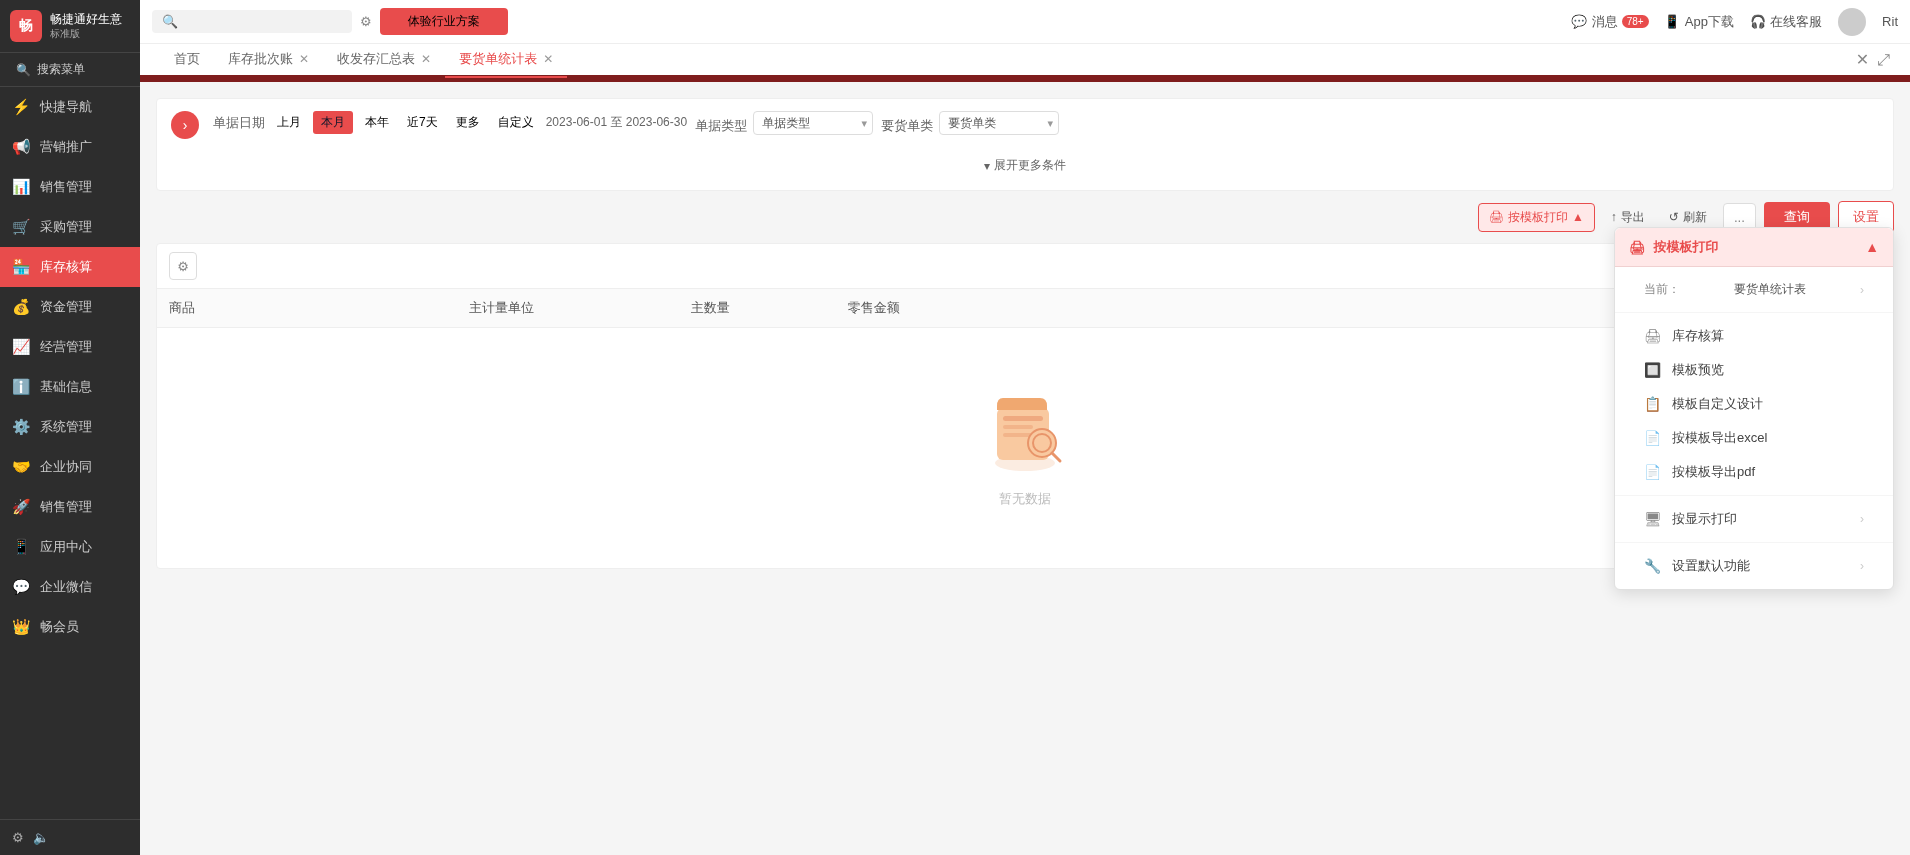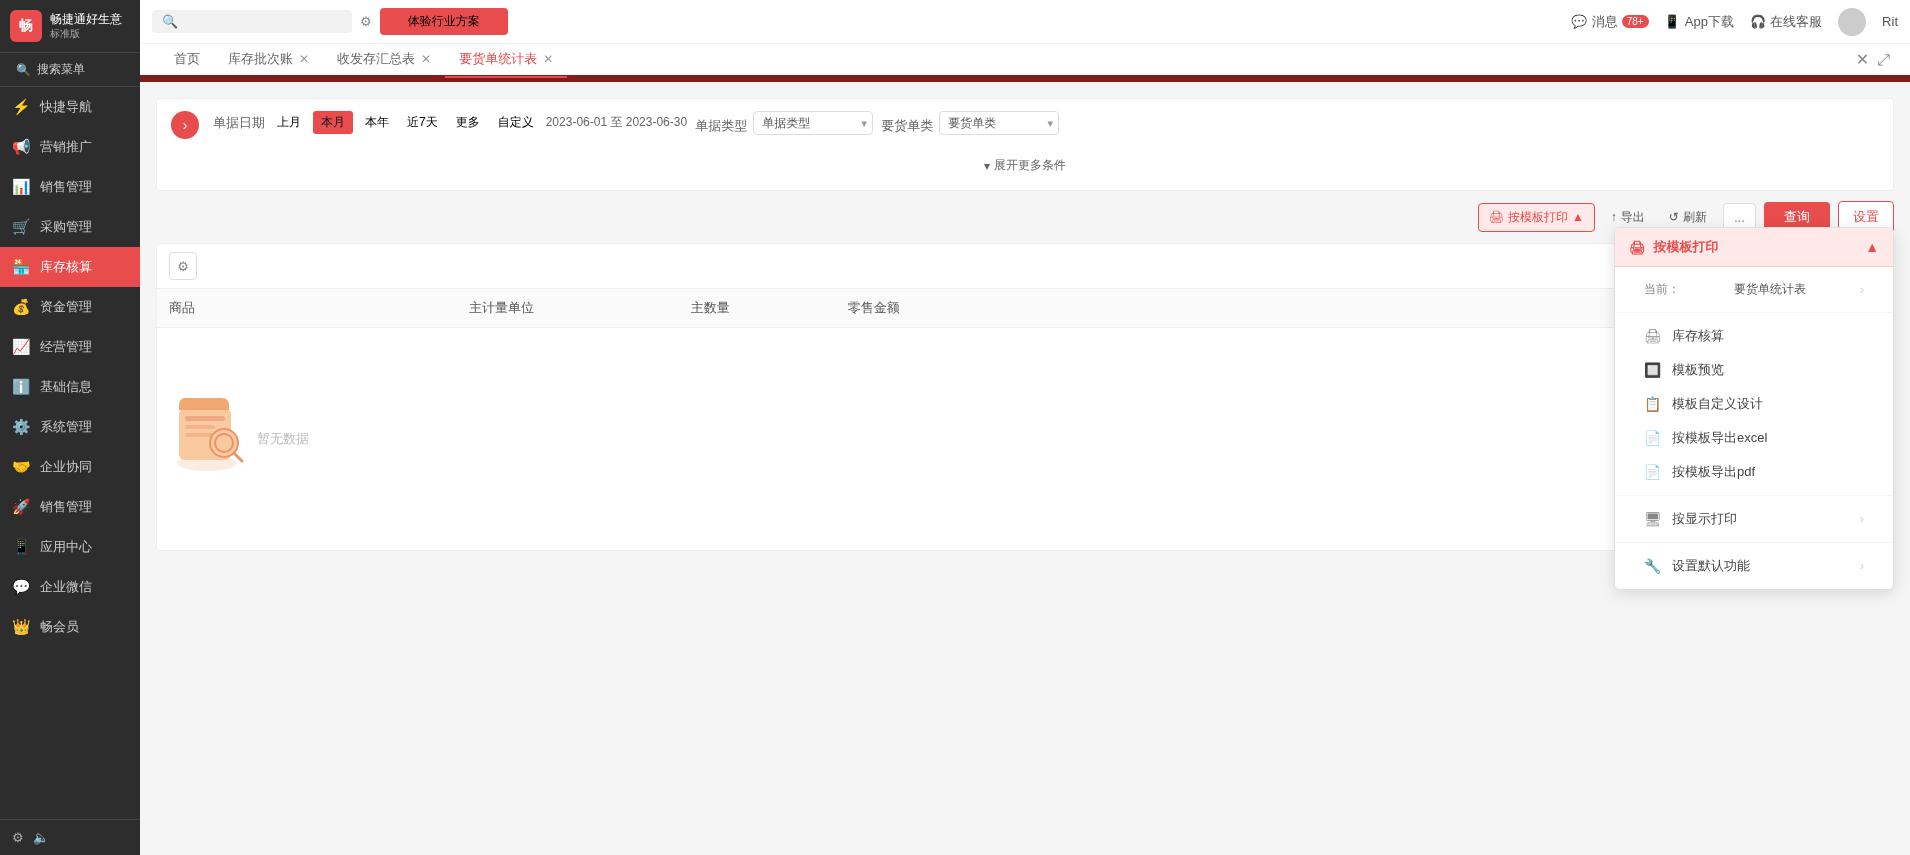--- a/index.html
+++ b/index.html
@@ -265,21 +265,21 @@
     }
     td {
       padding: 10px 12px;
       border-bottom: 1px solid #f5f5f5;
       color: #444;
       font-size: 13px;
     }
 
     
     .empty-state {
-      display: flex; flex-direction: row; align-items: center;
+      display: flex; flex-direction: column; align-items: center;
       padding: 60px 0;
       color: #aaa;
     }
     .empty-icon {
       width: 100px; height: 90px;
       margin-bottom: 12px;
       position: relative;
     }
     .action-bar-container {
       display: flex; justify-content: space-between; align-items: center;

